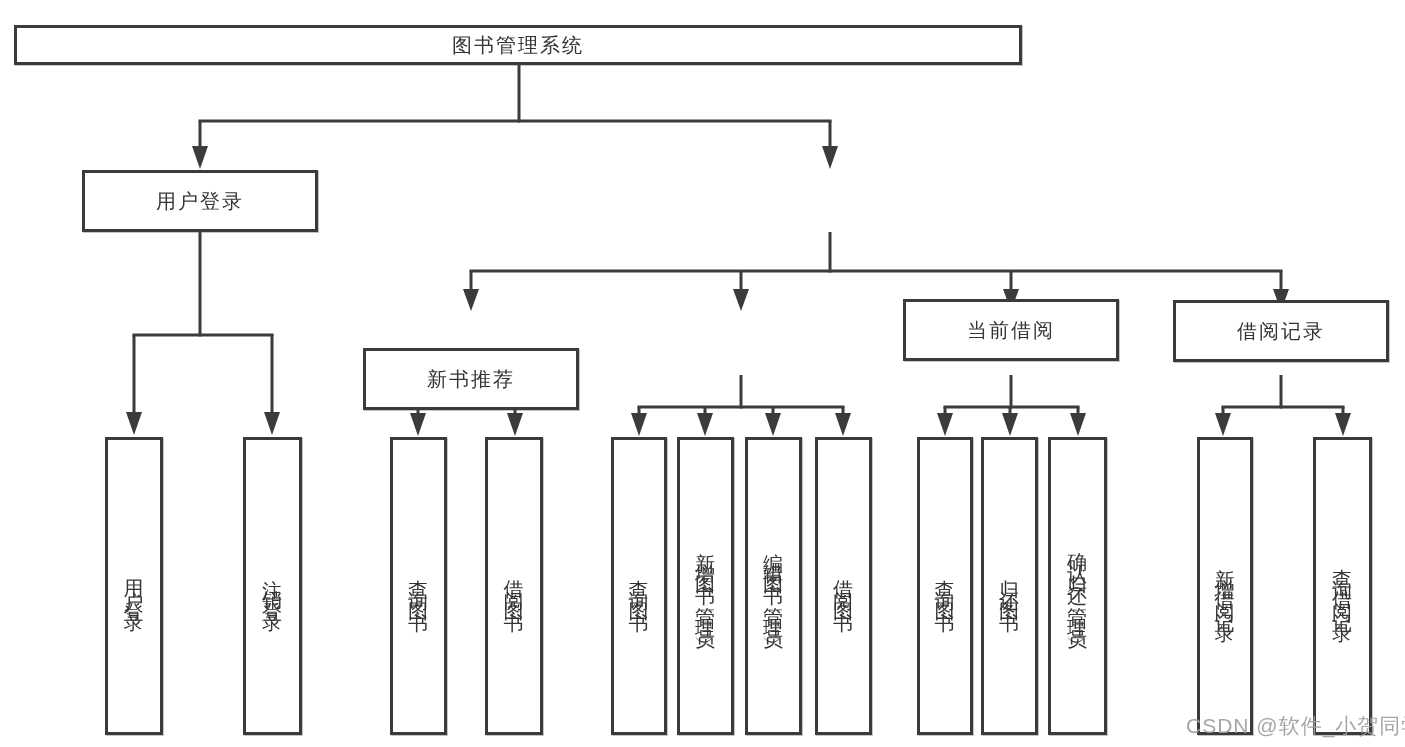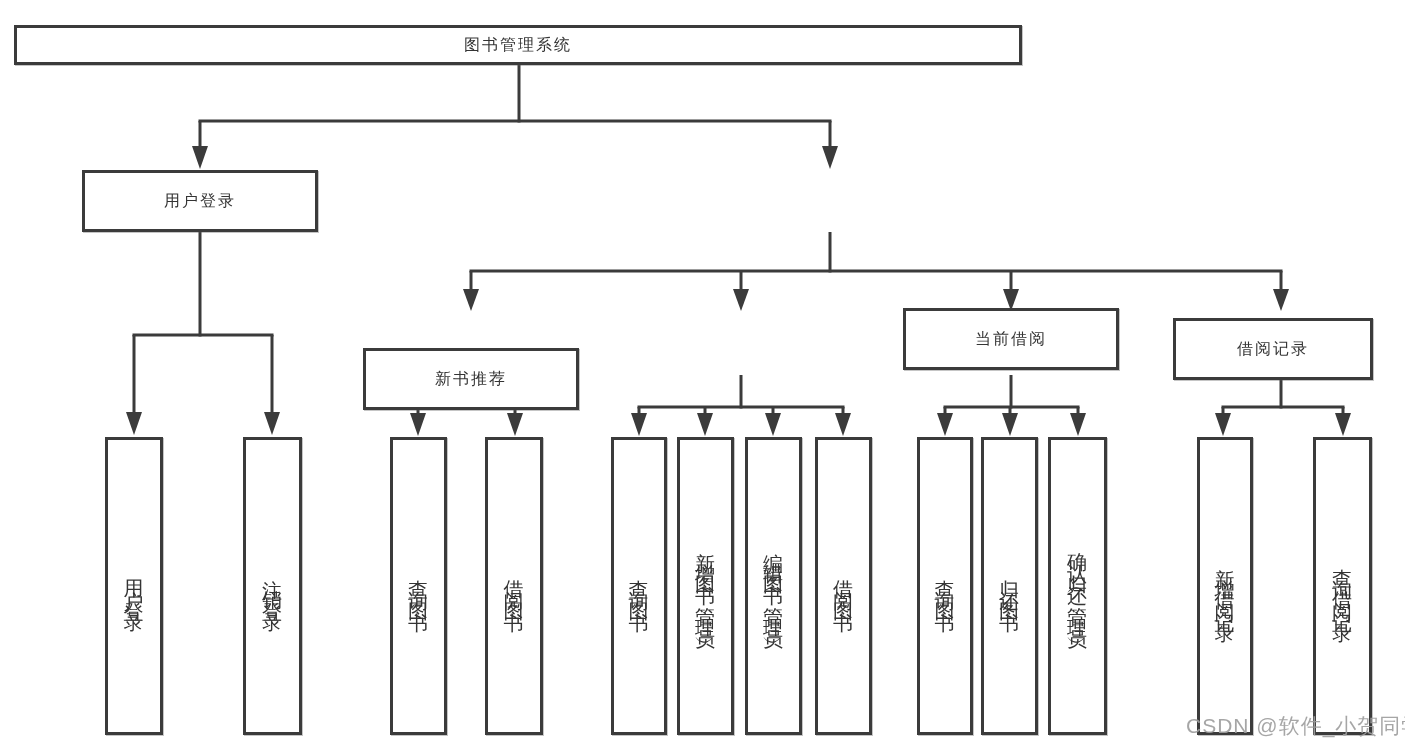--- a/index.html
+++ b/index.html
@@ -14,21 +14,21 @@
   .box{
     position:absolute;
     box-sizing:border-box;
     border:3px solid #3b3b3b;
     background:#fff;
     display:flex;align-items:center;justify-content:center;
     color:#343434;
     z-index:2;
     box-shadow:1px 1px 0 rgba(90,90,90,.35);
   }
-  .hbox{font-size:16px;letter-spacing:2px;white-space:nowrap;}
+  .hbox{font-size:20px;letter-spacing:2px;white-space:nowrap;}
   .vbox span{
     writing-mode:vertical-rl;
     font-size:20px;
     letter-spacing:11px;
     line-height:1;
     color:#343434;
   }
   #watermark{
     position:absolute;
     left:1186px;top:712px;
@@ -126,24 +126,24 @@
     <span>图书管理系统</span>
   </div>
 
   <div class="box hbox" style="left:82px;top:170px;width:236px;height:62px;">
     <span>用户登录</span>
   </div>
 
   <div class="box hbox" style="left:363px;top:313px;width:216px;height:62px;margin-top:35px;">
     <span>新书推荐</span>
   </div>
-  <div class="box hbox" style="left:903px;top:308px;width:216px;height:62px;">
+  <div class="box hbox" style="left:903px;top:299px;width:216px;height:62px;">
     <span>当前借阅</span>
   </div>
-  <div class="box hbox" style="left:1173px;top:318px;width:200px;height:62px;">
+  <div class="box hbox" style="left:1173px;top:300px;width:216px;height:62px;">
     <span>借阅记录</span>
   </div>
 
   <div class="box vbox" style="left:105px;top:437px;width:58px;height:298px;">
     <span>用户登录</span>
   </div>
   <div class="box vbox" style="left:243px;top:437px;width:59px;height:298px;">
     <span>注销登录</span>
   </div>
 

